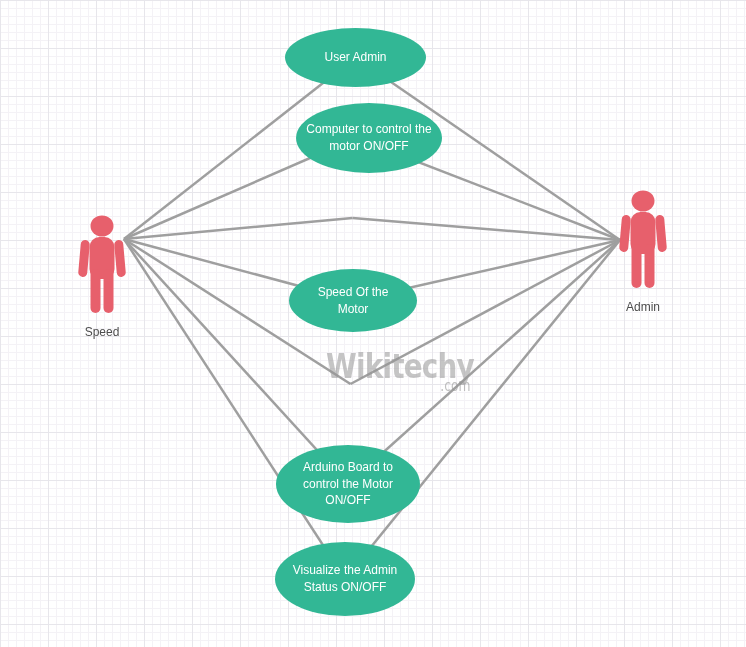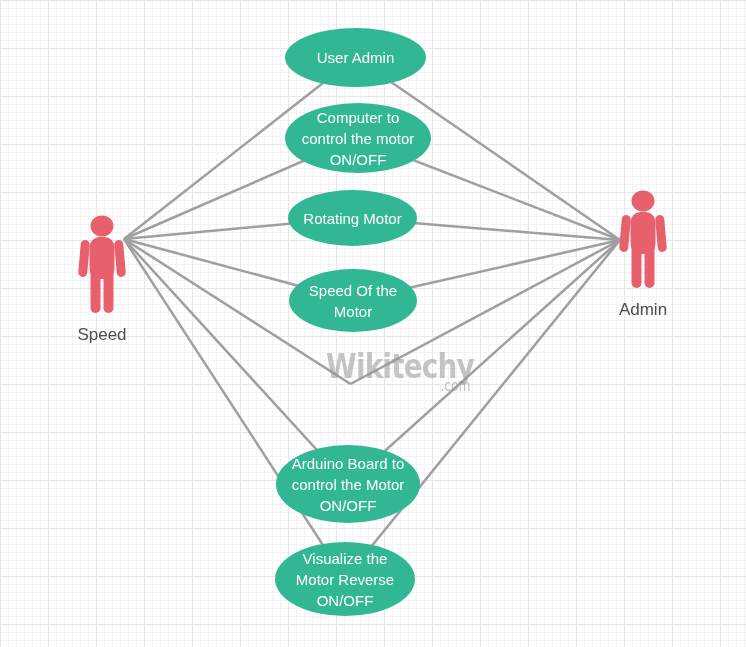--- a/index.html
+++ b/index.html
@@ -25,37 +25,37 @@
     stroke-width:2.5;
   }
   .usecase{
     position:absolute;
     z-index:2;
     background:#32b795;
     border-radius:50%;
     display:flex;align-items:center;justify-content:center;
     text-align:center;
     color:#ffffff;
-    font-size:15px;
+    font-size:12px;
     line-height:1.4;
     box-sizing:border-box;
   }
   .actor{
     position:absolute;
     z-index:3;
     width:52px;height:100px;
   }
   .actor svg{width:100%;height:100%;display:block;}
   .actor-fill{fill:#e7606c;}
   .actor-label{
     position:absolute;
     z-index:3;
     width:60px;
     text-align:center;
-    font-size:17px;
+    font-size:12px;
     color:#4d4d4d;
   }
   #watermark{
     position:absolute;
     left:326px;top:346px;
     z-index:5;
     pointer-events:none;
     transform:scaleX(0.82);
     transform-origin:left top;
   }
@@ -100,39 +100,36 @@
       <line x1="124" y1="239" x2="348" y2="484"></line>
       <line x1="620" y1="240" x2="348" y2="484"></line>
       <line x1="124" y1="239" x2="345" y2="579"></line>
       <line x1="620" y1="240" x2="345" y2="579"></line>
     </svg>
 
   <div class="usecase" style="left:285px;top:28px;width:141px;height:59px;">
     <span>User Admin</span>
   </div>
 
-  <div class="usecase pad8" style="left:285px;top:103px;width:146px;height:70px;">
+  <div class="usecase pad8" style="left:296px;top:103px;width:146px;height:70px;">
     <span>Computer to control the motor ON/OFF</span>
   </div>
 
-  <div class="usecase" style="left:288px;top:190px;width:129px;height:56px;">
-    <span>Rotating Motor</span>
-  </div>
 
   <div class="usecase pad12" style="left:289px;top:269px;width:128px;height:63px;">
     <span>Speed Of the Motor</span>
   </div>
 
 
   <div class="usecase pad10" style="left:276px;top:445px;width:144px;height:78px;justify-content:flex-end;">
     <span>Arduino Board to control the Motor ON/OFF</span>
   </div>
 
   <div class="usecase pad8" style="left:275px;top:542px;width:140px;height:74px;">
-    <span>Visualize the Motor Reverse ON/OFF</span>
+    <span>Visualize the Admin Status ON/OFF</span>
   </div>
 
   <div class="actor" style="left:76px;top:215px;">
     <svg viewBox="0 0 52 100" xmlns="http://www.w3.org/2000/svg">
       <ellipse class="actor-fill" cx="26" cy="11" rx="11.5" ry="10.5"></ellipse>
       <rect class="actor-fill" x="13.5" y="22" width="25" height="42" rx="10"></rect>
       <rect class="actor-fill" x="3.5" y="25" width="9" height="37" rx="4.5" transform="rotate(5 8 43.5)"></rect>
       <rect class="actor-fill" x="39.5" y="25" width="9" height="37" rx="4.5" transform="rotate(-5 44 43.5)"></rect>
       <rect class="actor-fill" x="14.5" y="54" width="10" height="44" rx="5"></rect>
       <rect class="actor-fill" x="27.5" y="54" width="10" height="44" rx="5"></rect>

